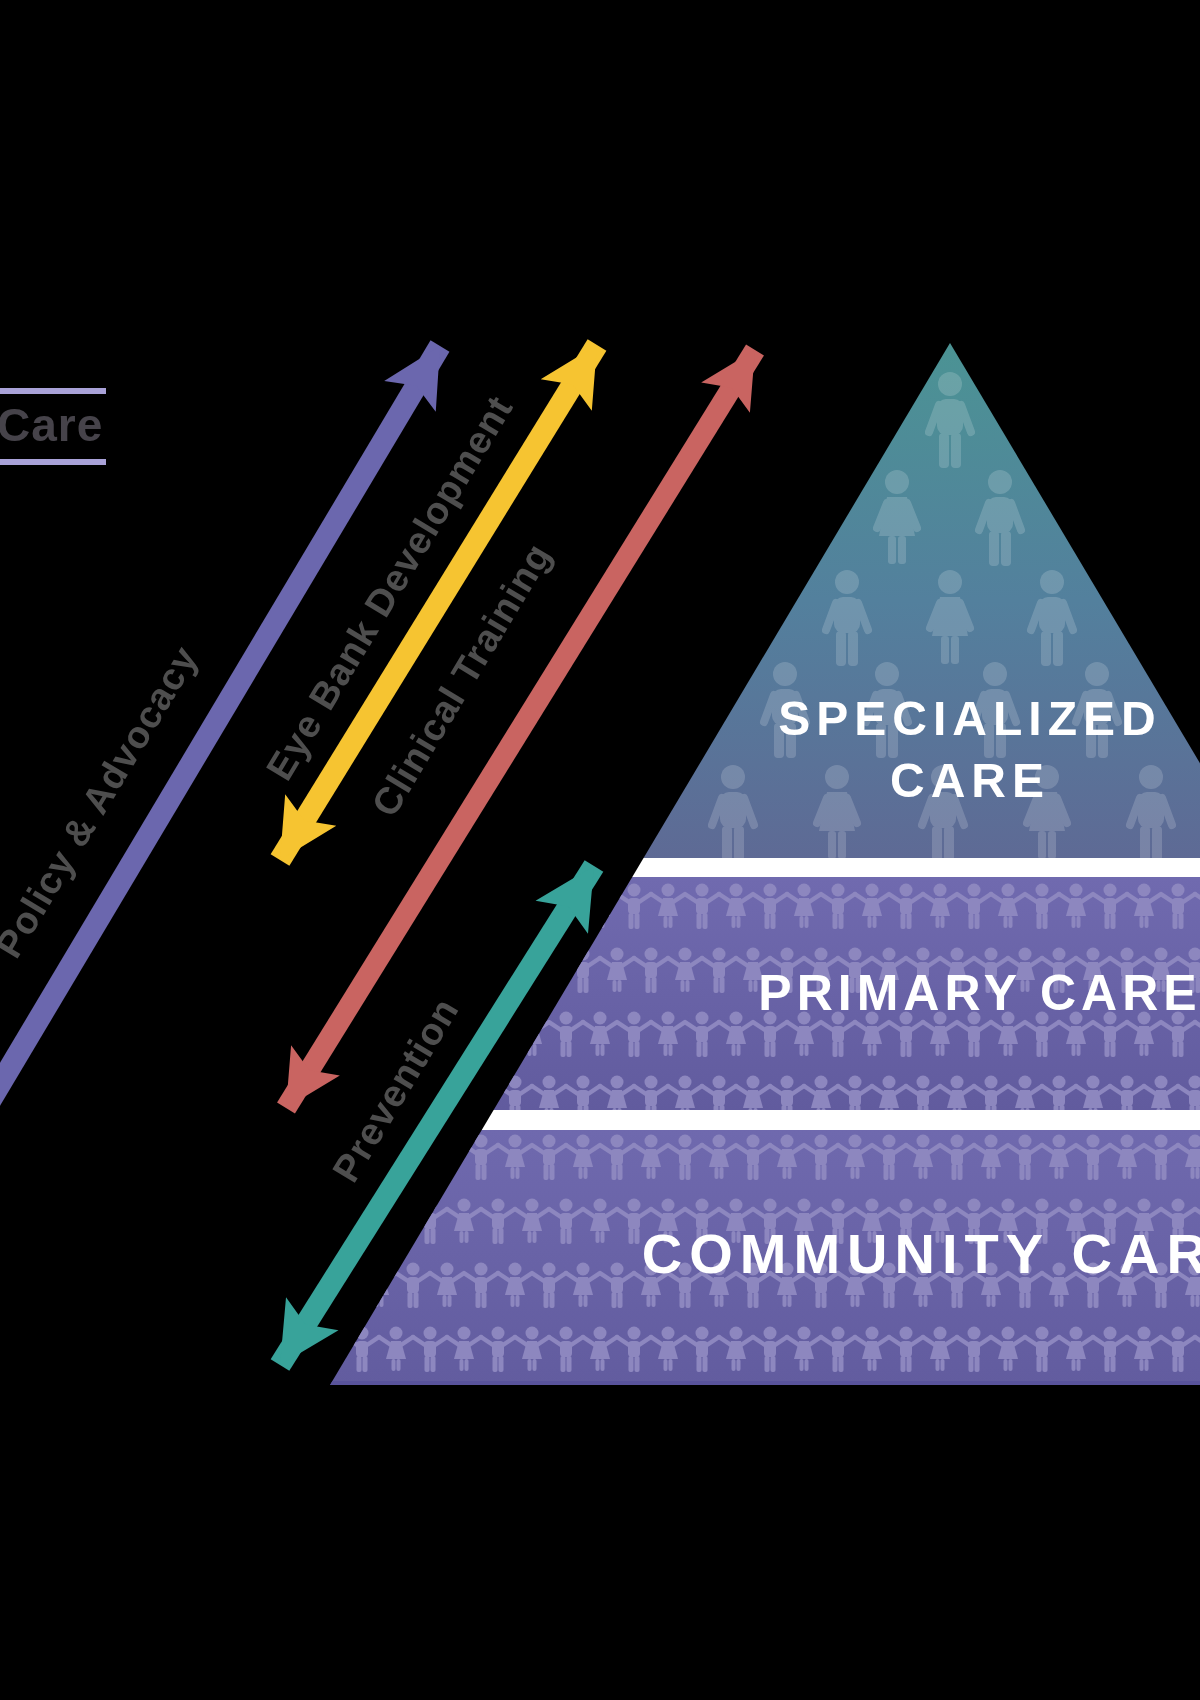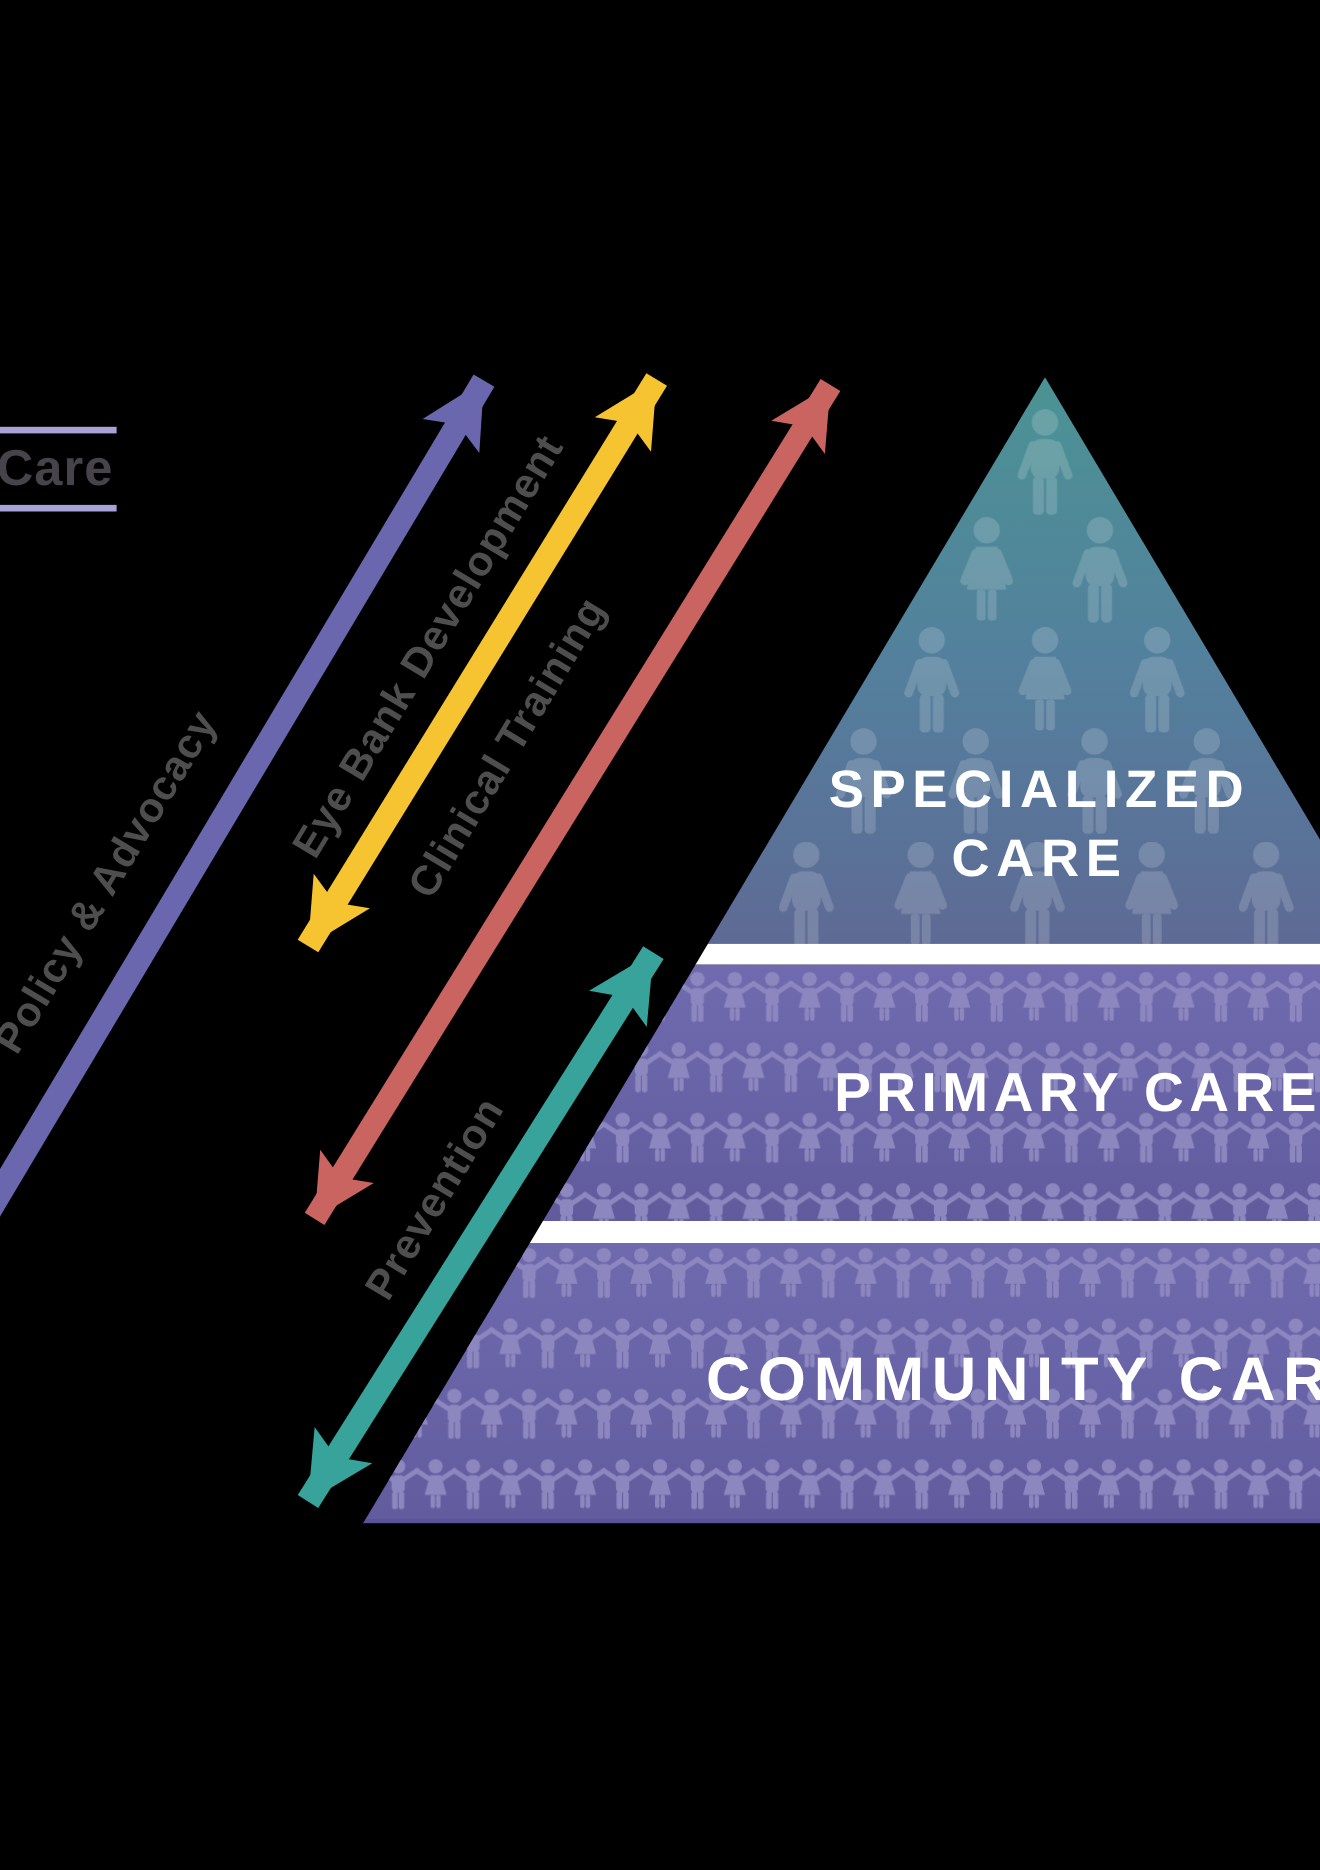--- a/index.html
+++ b/index.html
@@ -154,20 +154,20 @@
 
   <div class="legend-line" style="top:388px;"></div>
   <div class="legend-text">Care</div>
   <div class="legend-line" style="top:459px;"></div>
 
   <div class="arrow-label" style="left:97px;top:802px;">Policy &amp; Advocacy</div>
   <div class="arrow-label" style="left:390px;top:588px;">Eye Bank Development</div>
   <div class="arrow-label" style="left:462px;top:680px;">Clinical Training</div>
   <div class="arrow-label" style="left:396px;top:1090px;">Prevention</div>
 
-  <div class="tier-label tier-specialized" style="left:945px;top:750px;">
+  <div class="tier-label tier-specialized" style="left:970px;top:750px;">
     <div>SPECIALIZED</div>
     <div>CARE</div>
   </div>
   <div class="tier-label tier-primary" style="left:948px;top:993px;margin-left:32px;">PRIMARY CARE</div>
   <div class="tier-label tier-community" style="left:950px;top:1253px;">COMMUNITY CARE</div>
 
 </div>
 
 </body></html>

